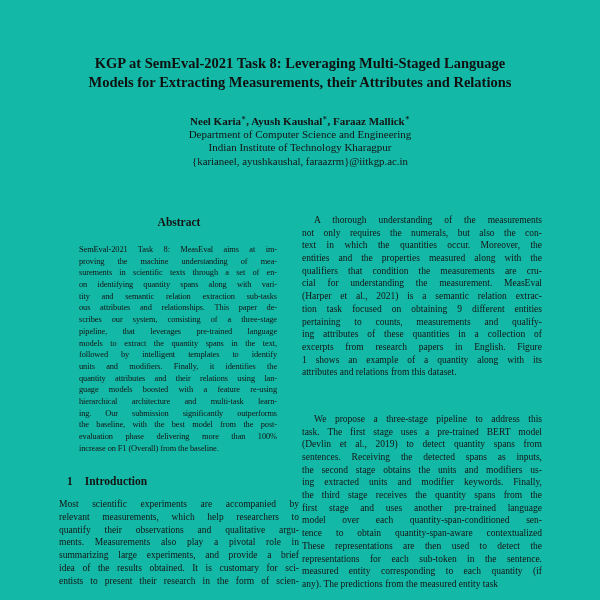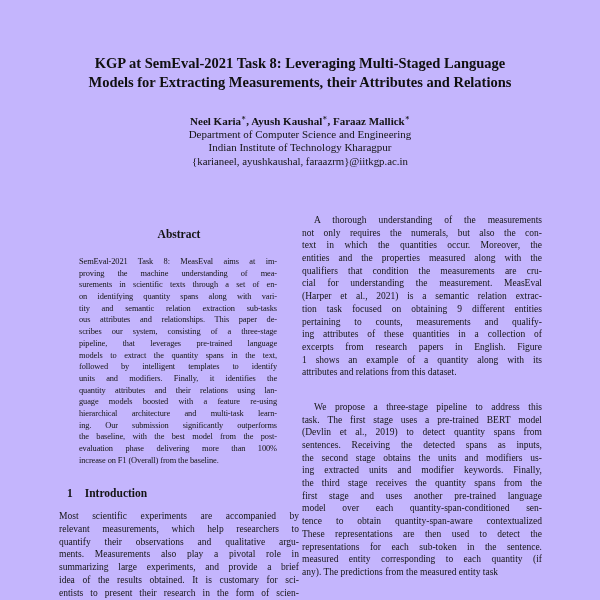--- a/index.html
+++ b/index.html
@@ -1,20 +1,20 @@
 <!DOCTYPE html>
 <html><head>
 <meta charset="utf-8">
 <style>
   html, body { margin: 0; padding: 0; background: #ffffff; }
   .page {
     position: relative;
     width: 600px;
     height: 600px;
-    background: #c4b5fd;
+    background: #14b8a6;
     color: #141414;
     font-family: "Liberation Serif", "DejaVu Serif", serif;
     overflow: hidden;
   }
   .titleblock {
     position: absolute;
     top: 54px; left: 40px; right: 40px;
     text-align: center;
   }
   .title {
@@ -36,21 +36,21 @@
     line-height: 0;
     vertical-align: super;
   }
   .affil {
     font-size: 11px;
     line-height: 13.2px;
   }
   .email { font-size: 10.8px; }
 
   .col { position: absolute; }
-  .col-left  { left: 59px;  top: 228px; width: 240px; }
+  .col-left  { left: 59px;  top: 216px; width: 240px; }
   .col-right { left: 302px; top: 214px; width: 240px; }
 
   .abs-heading {
     text-align: center;
     font-size: 11.5px;
     font-weight: bold;
     margin: 0 0 16px 0;
   }
   .abs-body {
     padding: 0 22px 0 20px;
@@ -64,21 +64,21 @@
     font-weight: bold;
     line-height: 14px;
     margin-left: 8px;
   }
   .sec-num { margin-right: 12px; }
   .body-text {
     font-size: 9.5px;
     line-height: 12.7px;
   }
   .col-left .body-text { margin-top: 10px; }
-  .para-gap { margin-top: 22px; }
+  .para-gap { margin-top: 34px; }
 
   .tline {
     text-align: justify;
     text-align-last: justify;
     height: 12.7px;
     overflow: hidden;
     white-space: normal;
   }
   .abs-body .tline { height: 11.7px; }
   .tline-end {

